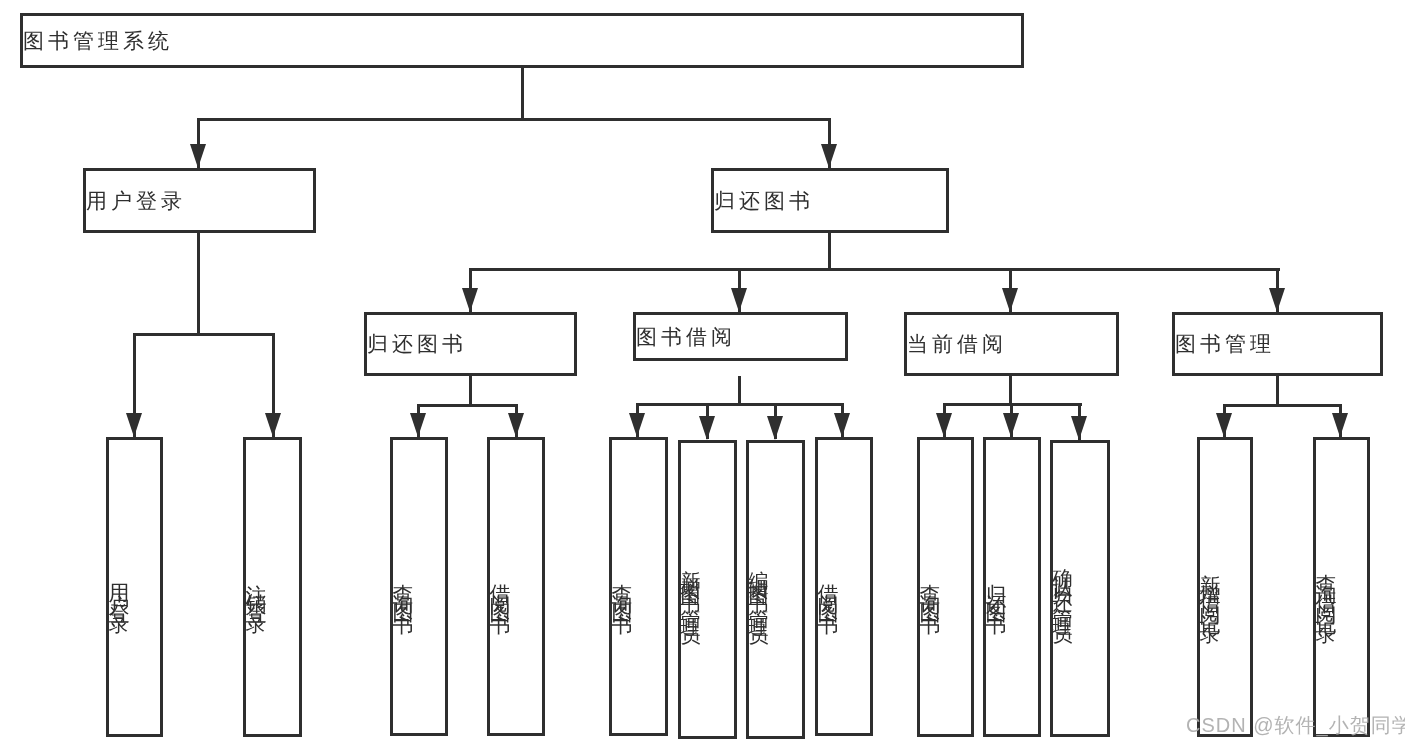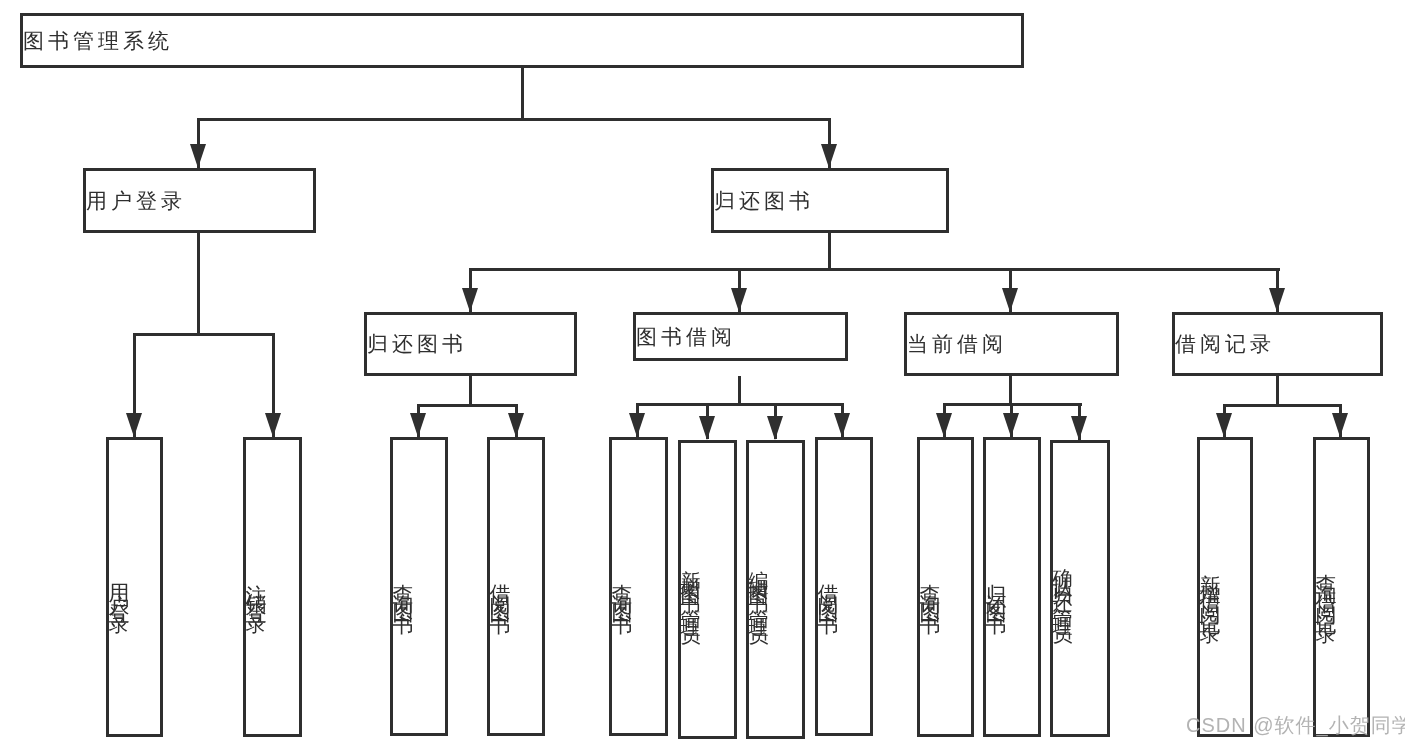--- a/index.html
+++ b/index.html
@@ -141,21 +141,21 @@
   <div class="node" style="left:364px;top:312px;width:213px;height:64px">
     <span class="hlabel">归还图书</span>
   </div>
   <div class="node" style="left:633px;top:312px;width:215px;height:49px">
     <span class="hlabel">图书借阅</span>
   </div>
   <div class="node" style="left:904px;top:312px;width:215px;height:64px">
     <span class="hlabel">当前借阅</span>
   </div>
   <div class="node" style="left:1172px;top:312px;width:211px;height:64px">
-    <span class="hlabel">借阅记录</span>
+    <span class="hlabel">图书管理</span>
   </div>
 
   <div class="node" style="left:106px;top:437px;width:57px;height:300px">
     <span class="vtext">用户登录</span>
   </div>
   <div class="node" style="left:243px;top:437px;width:59px;height:300px">
     <span class="vtext">注销登录</span>
   </div>
 
   <div class="node" style="left:390px;top:437px;width:58px;height:299px">

